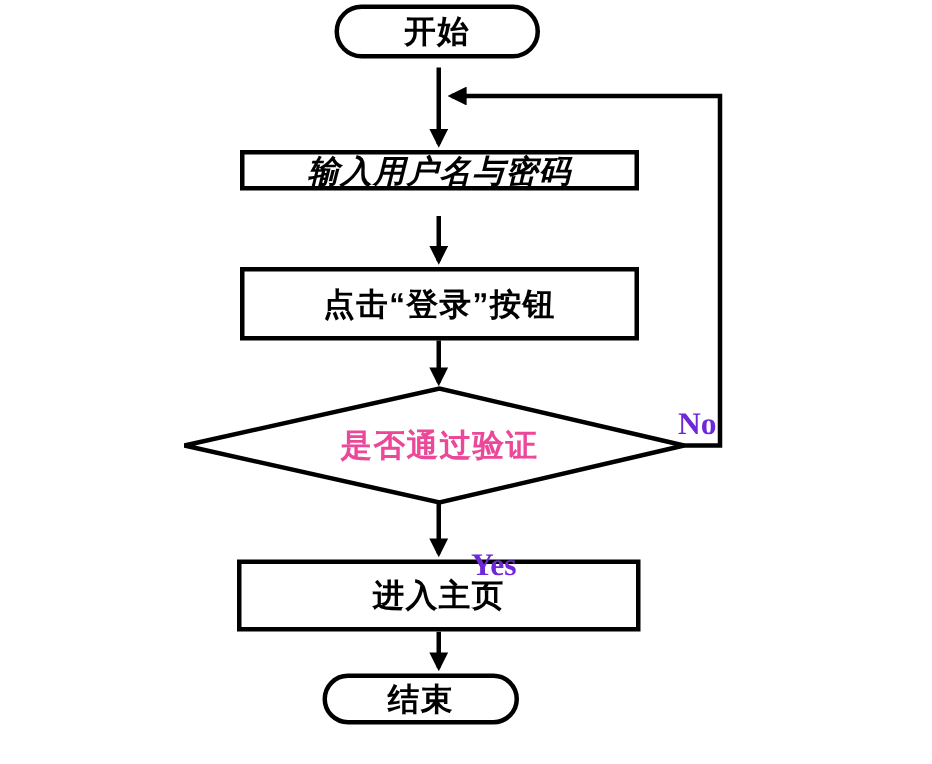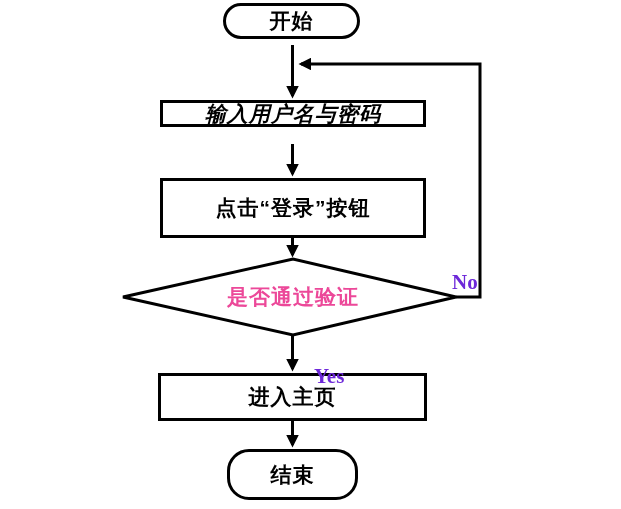--- a/index.html
+++ b/index.html
@@ -90,31 +90,31 @@
   </svg>
 
   <div class="node terminator" style="left:223px; top:3px; width:137px; height:36px;">
     <span>开始</span>
   </div>
 
   <div class="node" style="left:160px; top:100px; width:266px; height:27px;font-style:italic;">
     <span>输入用户名与密码</span>
   </div>
 
-  <div class="node" style="left:160px; top:178px; width:266px; height:60px;align-items:center;">
+  <div class="node" style="left:160px; top:178px; width:266px; height:49px;align-items:center;">
     <span>点击“登录”按钮</span>
   </div>
 
   <div class="decision-label" style="left:193px; top:284px; width:200px; height:26px;">是否通过验证</div>
 
   <div class="node" style="left:158px; top:373px; width:269px; height:48px;">
     <span>进入主页</span>
   </div>
 
-  <div class="node terminator" style="left:227px; top:449px; width:131px; height:51px;align-items:center;">
+  <div class="node terminator" style="left:215px; top:449px; width:131px; height:34px;align-items:center;">
     <span>结束</span>
   </div>
 
   <div class="edge-label" style="left:314px; top:342px;margin-top:24px;">Yes</div>
 
   <div class="edge-label" style="left:452px; top:272px;">No</div>
 
 </div>
 
 </body></html>

